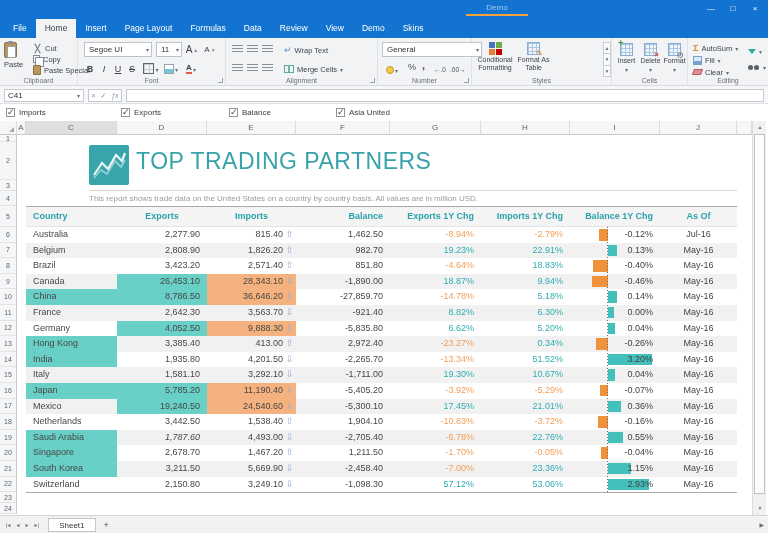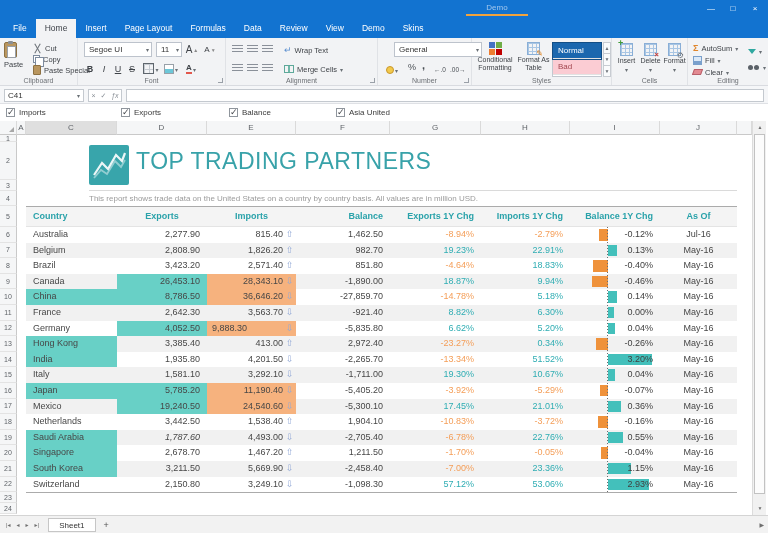--- a/index.html
+++ b/index.html
@@ -227,21 +227,21 @@
       <div class="smbtn" style="left:58px;top:26px">
         <span class="mergei"></span>
           <span>Merge Cells</span>
           <span class="car"></span>
       </div>
       <div class="dlg"></div>
       <div class="glabel">Alignment</div>
     </div>
 
     <div class="rgroup" style="left:378px;width:94px">
-      <div class="combo" style="left:16px;top:4px;width:88px">
+      <div class="combo" style="left:4px;top:4px;width:100px">
         <span>General</span>
           <span class="car"></span>
       </div>
       <div class="tbtn" style="left:6px;top:24px;width:16px">
           <span class="coin"></span>
           <span class="car"></span>
         </div>
       <span class="icoPct" style="position:absolute;left:30px;top:24px"></span>
       <span class="icoCom" style="position:absolute;left:44px;top:21px"></span>
       <span class="icoD0" style="position:absolute;left:56px;top:26px"></span>
@@ -259,24 +259,20 @@
             <span style="background:#c00000"></span>
           </span>
         <span>Conditional Formatting</span>
       </div>
       <div class="vbtn" style="left:45px;top:4px;width:33px">
         <span class="gicon">
             <span class="ovpen">✎</span>
           </span>
         <span>Format As Table</span>
       </div>
-      <div class="gal" id="style-gallery">
-          <div class="galitem" style="background: rgb(27, 103, 174); color: rgb(255, 255, 255); outline: rgb(19, 78, 133) solid 1px;">Normal</div>
-          <div class="galitem" style="background: rgb(251, 204, 211); color: rgb(162, 71, 80);">Bad</div>
-        </div>
       <div class="galarr">
         <span>▲</span>
         <span>▼</span>
         <span>▼</span>
       </div>
       <div class="glabel">Styles</div>
     </div>
 
     <div class="rgroup" style="left:612px;width:76px">
       <div class="vbtn" style="left:4px;top:5px;width:21px">
@@ -516,21 +512,21 @@
           <div class="dc a-r pos" style="width: 89px;">6.30%</div>
           <div class="dc balcell" style="width: 90px;">
             <span class="balbar bpos" style="width: 6px; left: 38px;"></span>
             <span class="baltxt">0.00%</span>
           </div>
           <div class="dc a-c" style="width: 77px;">May-16</div>
         </div>
         <div class="drow">
           <div class="dc a-l" style="width: 91px;">Germany</div>
           <div class="dc a-r teal" style="width: 90px;">4,052.50</div>
-          <div class="dc impcell orange" style="width: 89px; gap: 36px;">
+          <div class="dc impcell orange" style="width: 89px;">
             <span>9,888.30</span>
             <span class="uarrow">⇩</span>
           </div>
           <div class="dc a-r" style="width: 94px;">-5,835.80</div>
           <div class="dc a-r pos" style="width: 91px;">6.62%</div>
           <div class="dc a-r pos" style="width: 89px;">5.20%</div>
           <div class="dc balcell" style="width: 90px;">
             <span class="balbar bpos" style="width: 7.14107px; left: 38px;"></span>
             <span class="baltxt">0.04%</span>
           </div>

